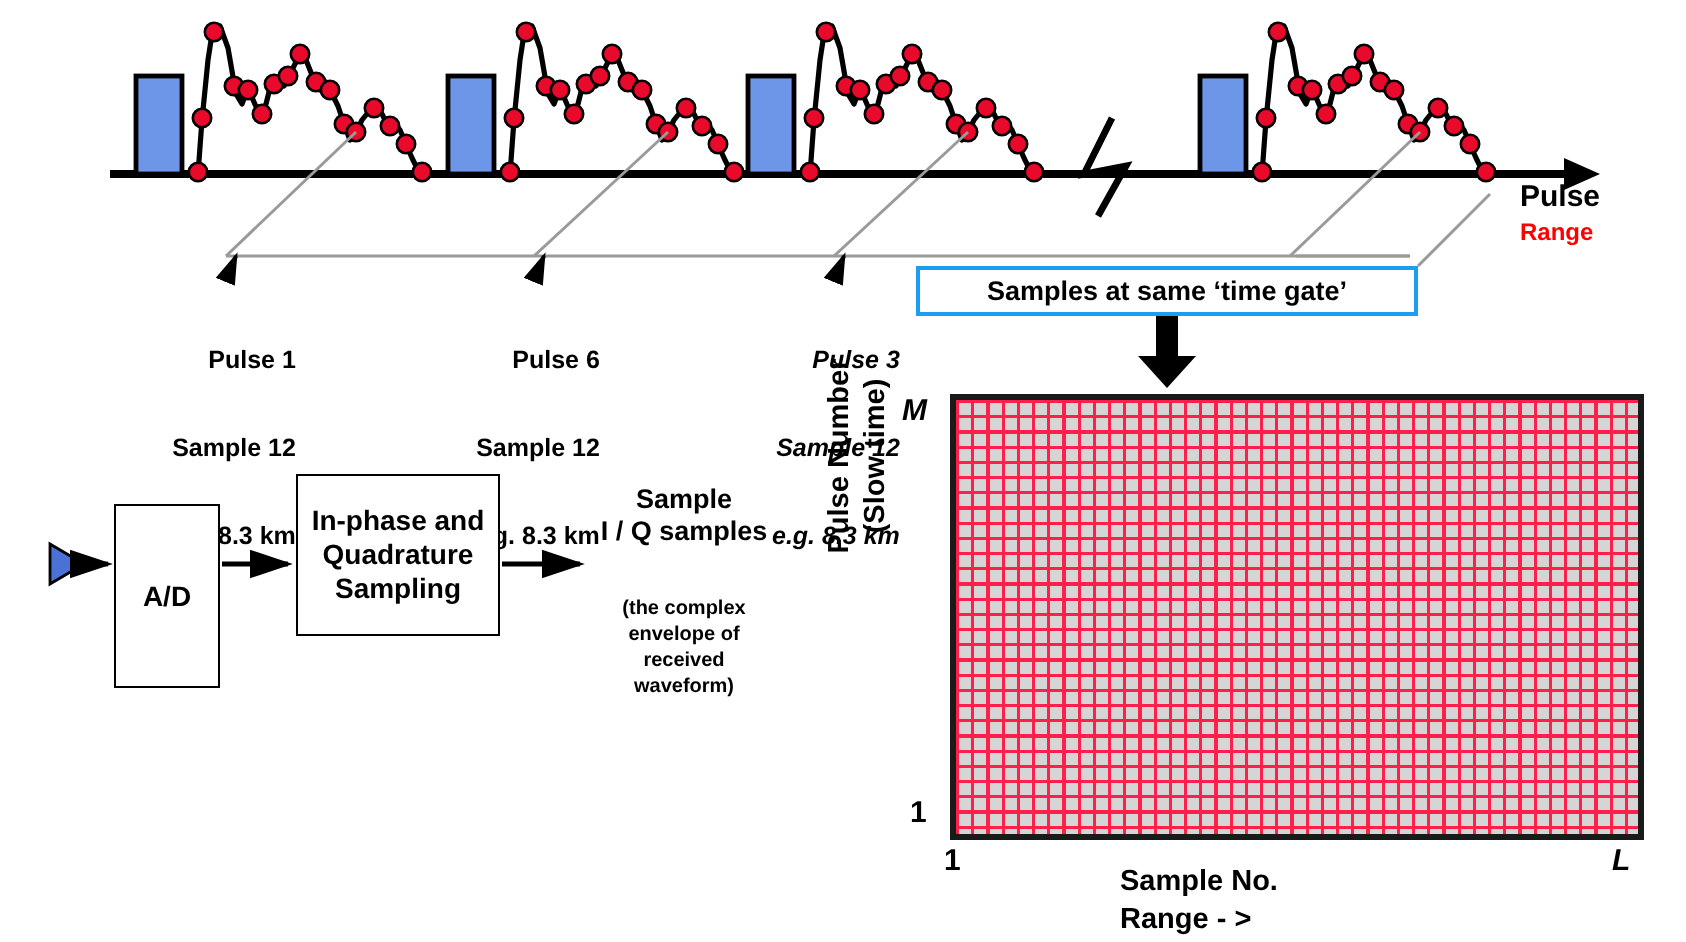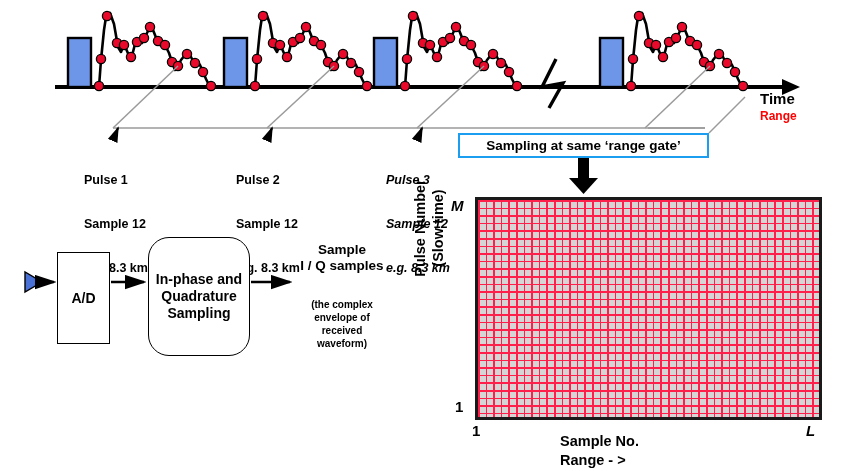--- a/index.html
+++ b/index.html
@@ -33,21 +33,21 @@
     font-size: 15px;
   }
   .axis-range {
     left: 760px; top: 109px;
     font-size: 12px;
     color: #ff0000;
   }
 
   .pulse-note {
     font-size: 12.5px;
-    text-align: left;
+    text-align: right;
   }
   .pulse-note-1 { left: 84px;  top: 143px; }
   .pulse-note-2 { left: 236px; top: 143px; }
   .pulse-note-3 { left: 386px; top: 143px; font-style: italic; }
 
   .callout {
     position: absolute;
     left: 458px; top: 133px;
     width: 251px; height: 25px;
     border: 2px solid #1b9df0;
@@ -77,21 +77,21 @@
   }
   .blk span {
     font-family: "Liberation Sans", sans-serif;
     font-weight: bold;
     font-size: 14px;
     color: #000000;
     line-height: 1.2;
     white-space: pre-line;
   }
   .blk-ad { left: 57px;  top: 252px; width: 53px;  height: 92px; }
-  .blk-iq { left: 148px; top: 237px; width: 102px; height: 119px; border-radius: 21px; }
+  .blk-iq { left: 148px; top: 237px; width: 102px; height: 81px; }
 
   .out-top {
     left: 287px; top: 242px;
     font-size: 13.5px;
     text-align: center;
     width: 110px;
   }
   .out-bot {
     left: 277px; top: 298px;
     font-size: 10px;
@@ -316,41 +316,41 @@
     </g>
 
     <g>
       <polygon points="25,272 25,292 42,282" fill="#4a72d6" stroke="#000000" stroke-width="1.4"></polygon>
       <line x1="40" y1="282" x2="54" y2="282" stroke="#000000" stroke-width="2.4" marker-end="url(#arrowBlack)"></line>
       <line x1="111" y1="282" x2="144" y2="282" stroke="#000000" stroke-width="2.4" marker-end="url(#arrowBlack)"></line>
       <line x1="251" y1="282" x2="290" y2="282" stroke="#000000" stroke-width="2.4" marker-end="url(#arrowBlack)"></line>
     </g>
   </svg>
 
-  <div class="lbl axis-time">Time</div>
+  <div class="lbl axis-time">Pulse</div>
   <div class="lbl axis-range">Range</div>
 
   <div class="lbl pulse-note pulse-note-1">
     <div>Pulse 1</div>
     <div>Sample 12</div>
     <div>e.g. 8.3 km</div>
   </div>
   <div class="lbl pulse-note pulse-note-2">
-    <div>Pulse 2</div>
+    <div>Pulse 6</div>
     <div>Sample 12</div>
     <div>e.g. 8.3 km</div>
   </div>
   <div class="lbl pulse-note pulse-note-3">
     <div>Pulse 3</div>
     <div>Sample 12</div>
     <div>e.g. 8.3 km</div>
   </div>
 
   <div class="callout">
-    <span>Sampling at same ‘range gate’</span>
+    <span>Samples at same ‘time gate’</span>
   </div>
 
   <div class="blk blk-ad">
     <span>A/D</span>
   </div>
   <div class="blk blk-iq">
     <span>In-phase and
 Quadrature
 Sampling</span>
   </div>

